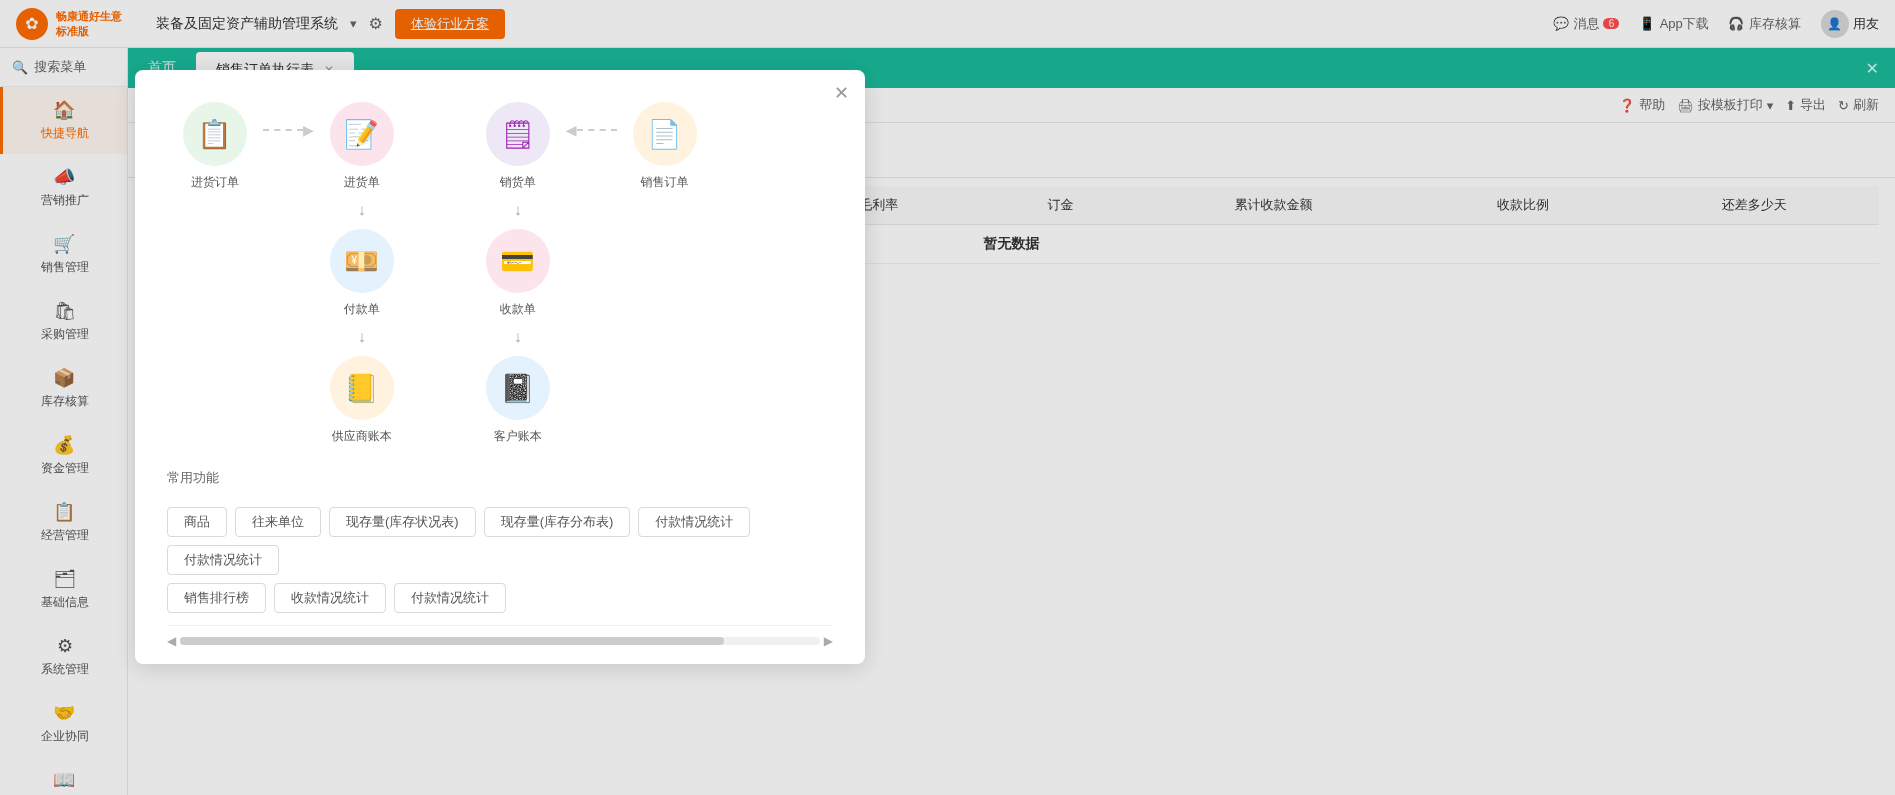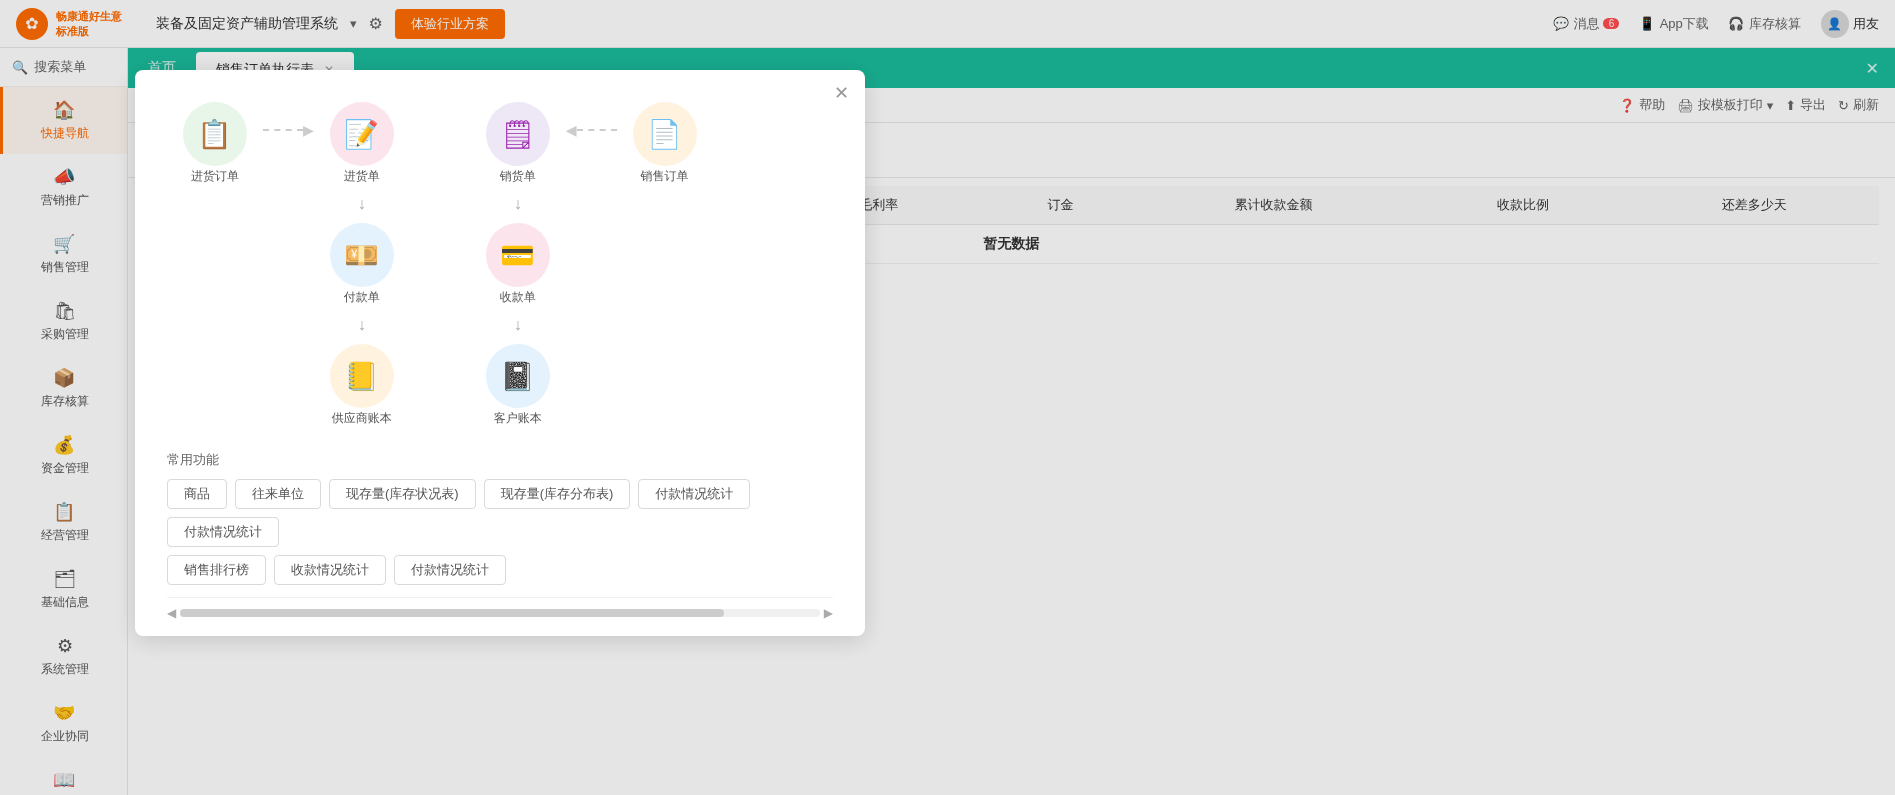--- a/index.html
+++ b/index.html
@@ -12,21 +12,21 @@
     .sidebar { width: 128px; background: #fff; border-right: 1px solid #e8e8e8; display: flex; flex-direction: column; flex-shrink: 0; }
     .content-area { flex: 1; display: flex; flex-direction: column; overflow: hidden; }
 
     
     .logo-area { display: flex; align-items: center; gap: 8px; width: 128px; flex-shrink: 0; }
     .logo-icon { width: 32px; height: 32px; background: #ff6b00; border-radius: 50%; display: flex; align-items: center; justify-content: center; color: white; font-size: 16px; }
     .logo-text { font-size: 11px; color: #ff6b00; line-height: 1.3; font-weight: bold; }
     .system-title { color: #333; font-size: 14px; font-weight: 400; }
     .system-dropdown { color: #666; cursor: pointer; }
     .settings-icon { color: #666; cursor: pointer; font-size: 16px; }
-    .trial-btn { background: #ff6b00; color: white; border: none; padding: 6px 16px; border-radius: 4px; cursor: pointer; font-size: 13px; }
+    .trial-btn { background: #ff6b00; color: white; border: none; padding: 6px 16px; border-radius: 4px; cursor: pointer; font-size: 13px; text-decoration: underline; }
     .top-bar-right { margin-left: auto; display: flex; align-items: center; gap: 20px; color: #666; font-size: 13px; }
     .top-bar-right .item { display: flex; align-items: center; gap: 4px; cursor: pointer; }
     .badge { background: #ff4d4f; color: white; border-radius: 10px; font-size: 10px; padding: 0 5px; min-width: 16px; text-align: center; }
     .user-avatar { width: 28px; height: 28px; background: #d9d9d9; border-radius: 50%; display: flex; align-items: center; justify-content: center; color: #666; font-size: 12px; }
     .user-label { color: #333; }
 
     
     .tab-bar { display: flex; align-items: center; height: 40px; background: #1abc9c; padding: 0 0; flex-shrink: 0; }
     .tab-item { padding: 17px 20px; height: 40px; display: flex; align-items: center; cursor: pointer; color: rgba(255,255,255,0.85); font-size: 14px; gap: 6px; }
     .tab-item.active { background: #fff; color: #333; border-radius: 4px 4px 0 0; margin-top: 4px; height: 36px; }
@@ -57,27 +57,27 @@
     .data-table th { background: #fafafa; border-bottom: 1px solid #e8e8e8; padding: 10px 12px; text-align: center; color: #333; font-weight: 500; white-space: nowrap; }
     .data-table td { padding: 10px 12px; text-align: center; border-bottom: 1px solid #f0f0f0; color: #333; }
     .empty-tip { text-align: center; color: #999; padding: 60px 0; font-size: 14px; font-weight: bold; }
 
     
     .overlay { position: fixed; top: 0; left: 0; right: 0; bottom: 0; background: rgba(0,0,0,0.1); z-index: 100; display: flex; align-items: flex-start; justify-content: flex-start; }
     .modal { background: #fff; border-radius: 8px; box-shadow: 0 4px 24px rgba(0,0,0,0.15); width: 730px; margin: 70px 0 0 135px; padding: 24px 32px 16px; position: relative; }
     .modal-close { position: absolute; top: 12px; right: 16px; color: #999; cursor: pointer; font-size: 18px; }
     .flow-node { display: flex; flex-direction: column; align-items: center; margin: 8px 16px; }
     .flow-circle { width: 64px; height: 64px; border-radius: 50%; display: flex; align-items: center; justify-content: center; font-size: 28px; }
-    .flow-label { margin-top: 2px; font-size: 12px; color: #555; text-align: center; }
+    .flow-label { margin-top: 8px; font-size: 12px; color: #555; text-align: center; }
     .flow-arrow-down { display: flex; align-items: center; justify-content: center; color: #aaa; font-size: 16px; margin: 2px 0; }
     .flow-section { display: flex; flex-direction: column; align-items: center; }
 
     
     .common-func { margin-top: 16px; }
-    .common-func-title { font-size: 13px; color: #666; margin-bottom: 10px; }
+    .common-func-title { font-size: 13px; color: #666; margin-bottom: 20px; }
     .func-btns { display: flex; flex-wrap: wrap; gap: 8px; }
     .func-btn { border: 1px solid #d9d9d9; background: #fff; padding: 5px 16px; border-radius: 4px; font-size: 13px; color: #555; cursor: pointer; }
 
     
     .modal-scrollbar { margin-top: 12px; border-top: 1px solid #f0f0f0; padding-top: 8px; display: flex; align-items: center; gap: 4px; }
     .scrollbar-track { flex: 1; height: 8px; background: #f0f0f0; border-radius: 4px; position: relative; }
     .scrollbar-thumb { position: absolute; left: 0; top: 0; height: 8px; width: 85%; background: #ccc; border-radius: 4px; }
     .scroll-arrow { color: #aaa; cursor: pointer; font-size: 12px; }
   </style>
 </head>

